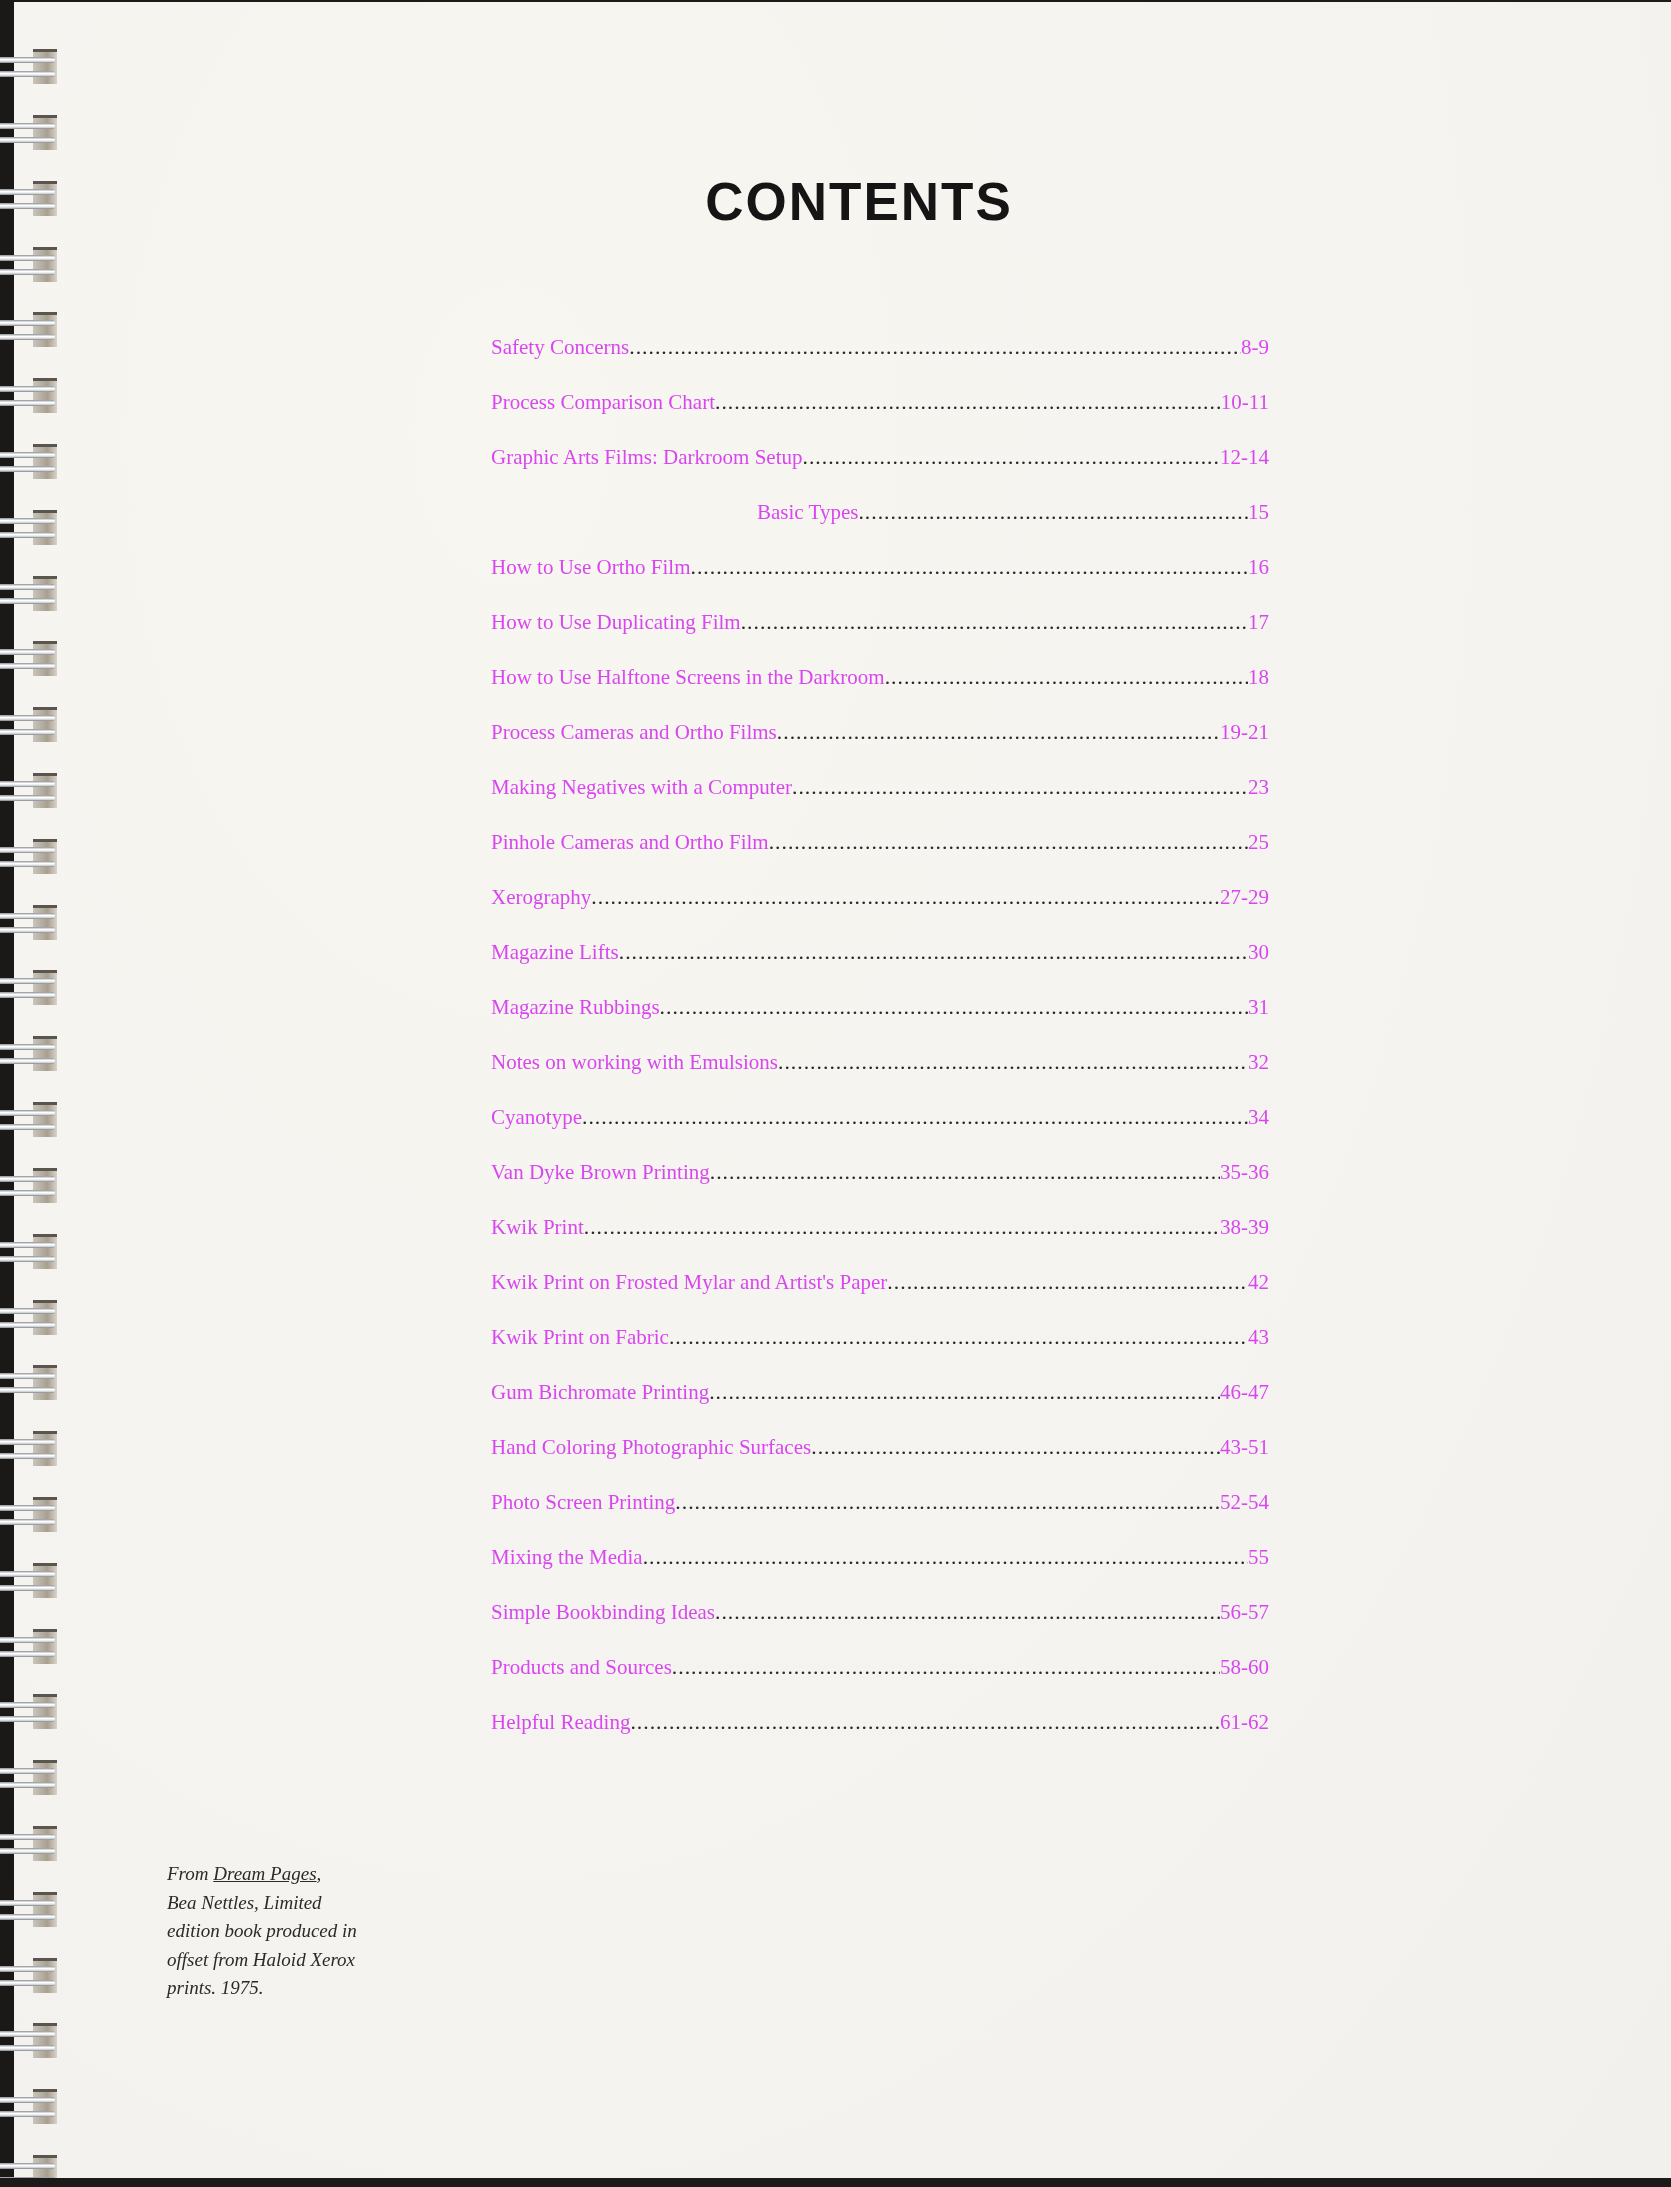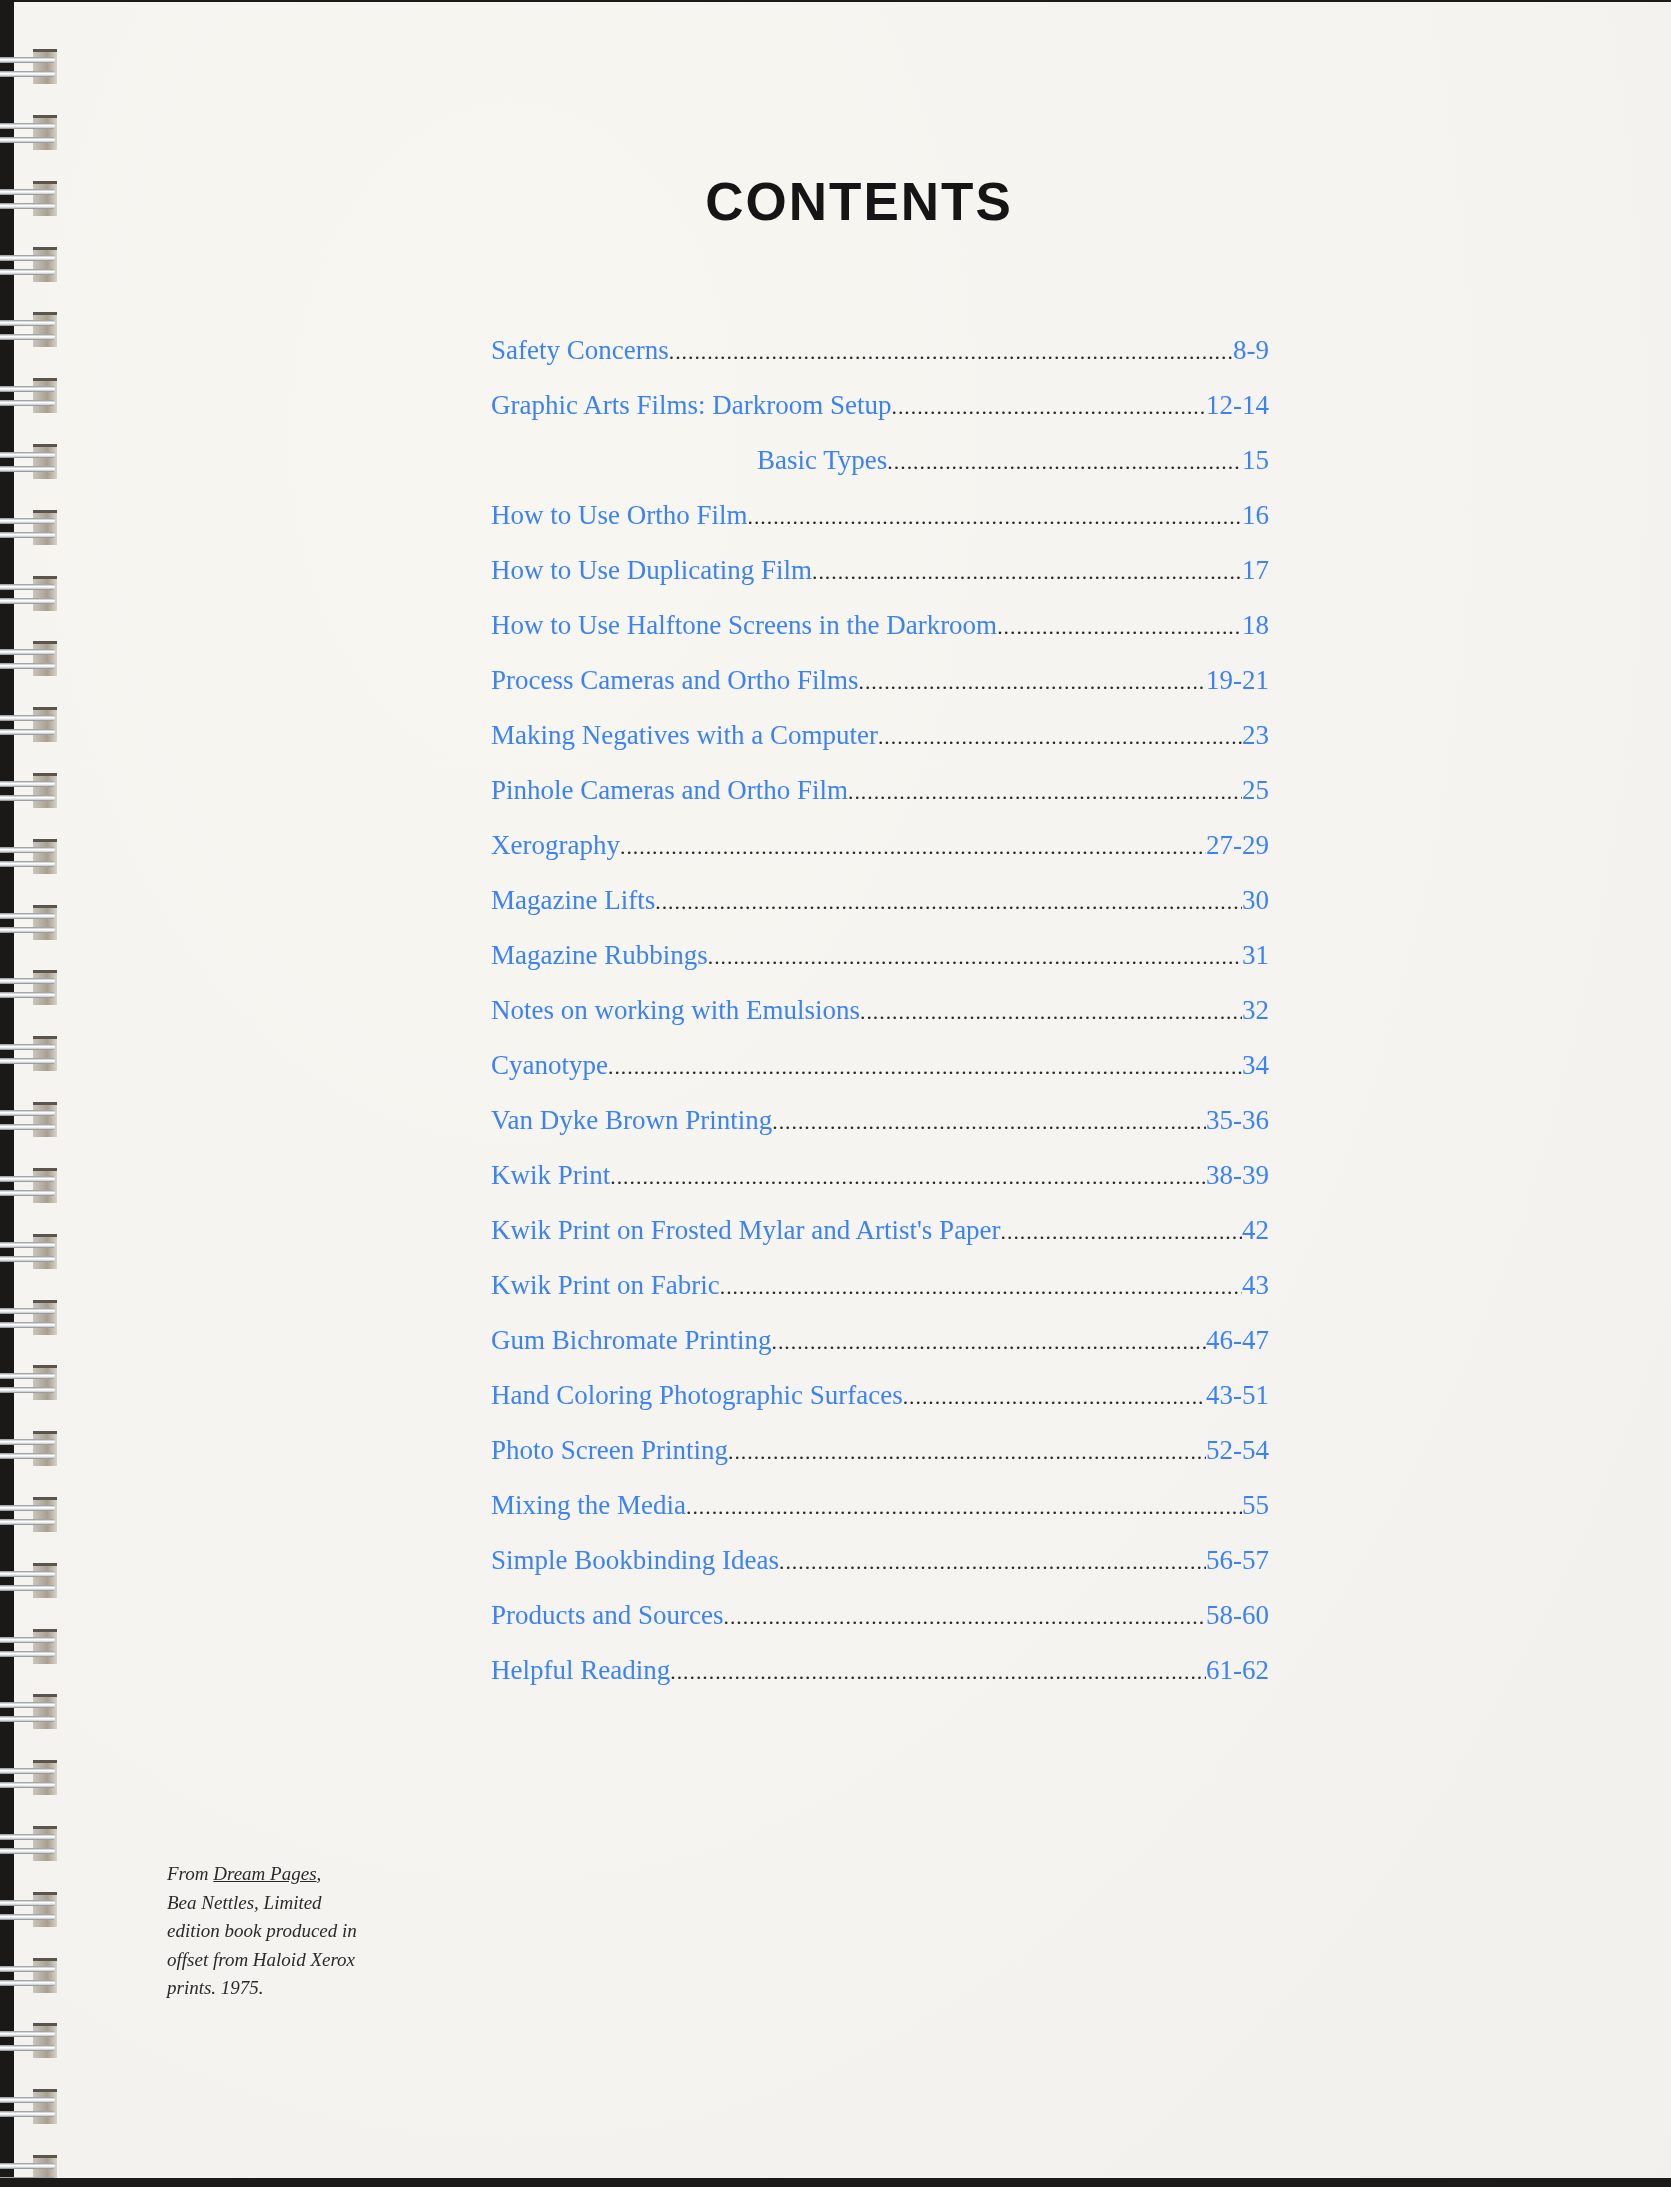--- a/index.html
+++ b/index.html
@@ -34,21 +34,21 @@
 
     .title {
       position: absolute; left: 0; width: 1672px; top: 135px;
       text-align: center; font-family: "Liberation Sans", sans-serif;
       font-weight: bold; font-size: 53px; letter-spacing: 2px; color: #151515;
       padding-left: 46px; box-sizing: border-box;
     }
     .toc { position: absolute; left: 491px; top: 335px; width: 778px; }
     .row {
       position: relative; height: 55px; display: flex; align-items: baseline;
-      font-size: 27px; color: #3b82f6; white-space: nowrap; overflow: hidden;
+      font-size: 21px; color: #d946ef; white-space: nowrap; overflow: hidden;
     }
     .row.indent { padding-left: 266px; }
     .row .label { flex: 0 0 auto; }
     .row .leader {
       flex: 1 1 auto; overflow: hidden; white-space: nowrap; letter-spacing: 1px;
       font-size: 21.7px; color: #2a2a2a;
     }
     .row .leader::before {
       content: "................................................................................................................................................................................................";
     }
@@ -237,20 +237,25 @@
     </div>
   </div>
 
 <h1 class="title">CONTENTS</h1>
 
 <div class="toc" id="toc">
     <div class="row">
       <span class="label">Safety Concerns</span>
       <span class="leader"></span>
       <span class="page-num">8-9</span>
+    </div>
+    <div class="row">
+      <span class="label">Process Comparison Chart</span>
+      <span class="leader"></span>
+      <span class="page-num">10-11</span>
     </div>
     <div class="row">
       <span class="label">Graphic Arts Films: Darkroom Setup</span>
       <span class="leader"></span>
       <span class="page-num">12-14</span>
     </div>
     <div class="row indent">
       <span class="label">Basic Types</span>
       <span class="leader"></span>
       <span class="page-num">15</span>

